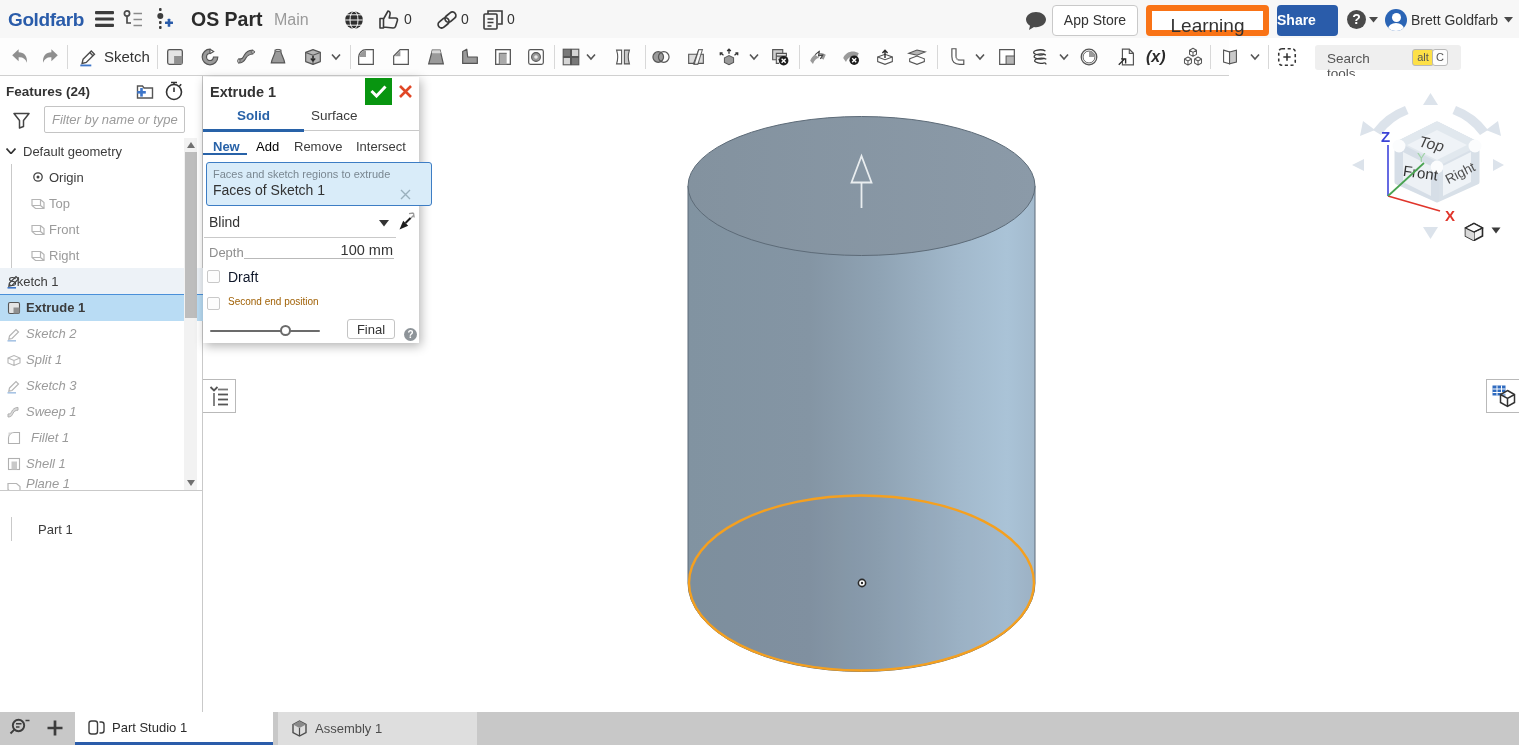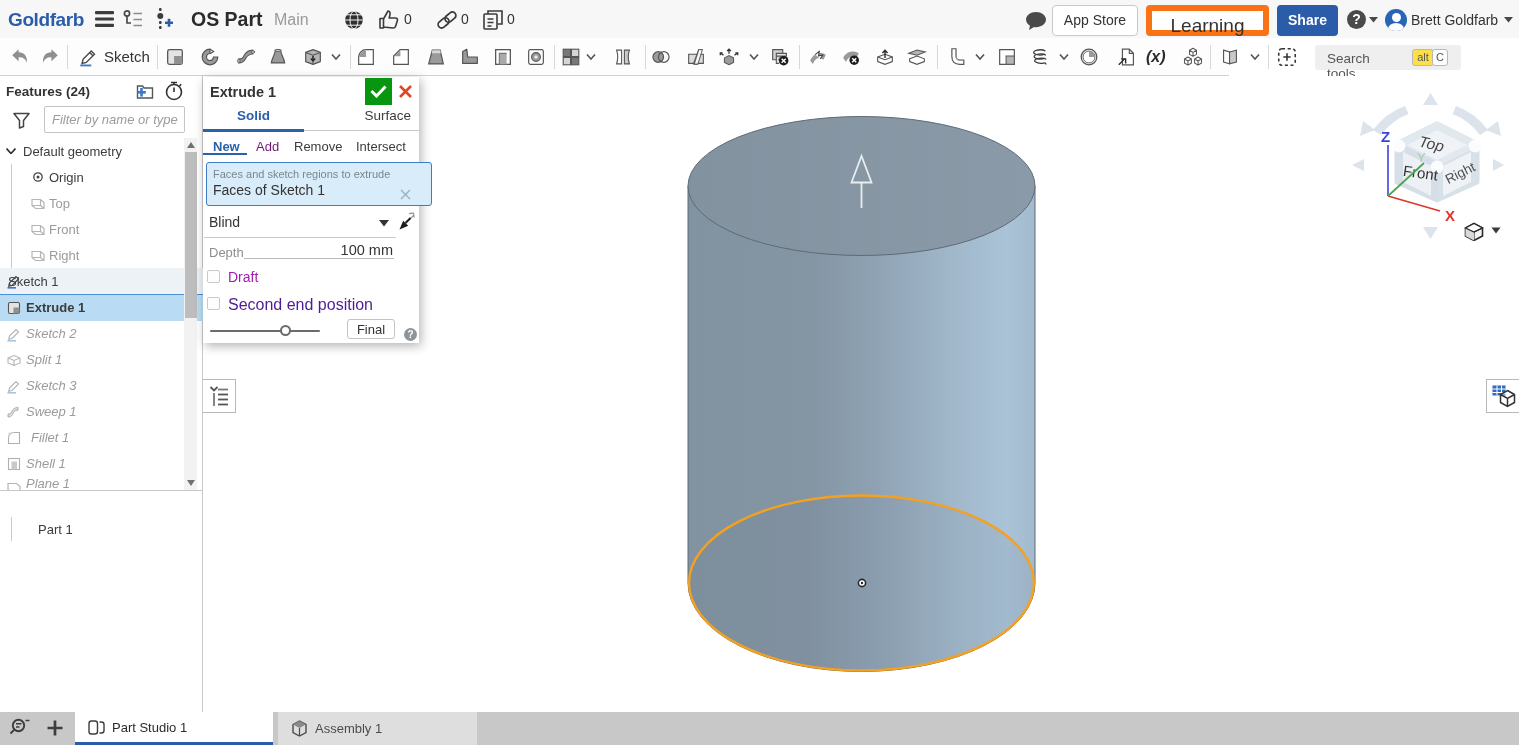--- a/index.html
+++ b/index.html
@@ -80,21 +80,21 @@
         <path d="M5 4 V1 h14 v13 h-4" fill="none"></path>
         <path d="M4.5 9 h6 M4.5 12.5 h6 M4.5 16 h4" stroke-width="1.3"></path>
       </g>
     </svg>
  <div class="abs" style="left:507px;top:11px;font-size:14px;color:#333">0</div>
  <svg class="abs" style="left:1026px;top:12px" width="20" height="18" viewBox="0 0 20 18">
       <path d="M10 0 C4.5 0 0 3.4 0 7.6 c0 2.5 1.6 4.7 4 6.1 L3 18 l5-3 c0.7 0.1 1.3 0.2 2 0.2 c5.5 0 10-3.4 10-7.6 S15.5 0 10 0 z" fill="#4a4a4a"></path>
     </svg>
  <div class="abs" style="left:1052px;top:5px;width:86px;height:31px;border:1px solid #c9c9c9;border-radius:4px;background:#fff;font-size:14px;color:#333;text-align:center;line-height:29px">App Store</div>
  <div class="abs" style="left:1146px;top:5px;width:123px;height:31px;border:6px solid #f97316;border-radius:4px;background:#fff;font-size:19px;color:#333;text-align:center;line-height:29px">Learning Center</div>
- <div class="abs" style="left:1277px;top:5px;width:61px;height:31px;border-radius:4px;background:#2a5caa;font-size:14px;font-weight:bold;color:#fff;text-align:center;line-height:31px">Share</div>
+ <div class="abs" style="left:1277px;top:5px;width:61px;height:31px;border-radius:4px;background:#2a5caa;font-size:14px;font-weight:bold;color:#fff;text-align:left;line-height:31px">Share</div>
  <div class="abs" style="left:1347px;top:10px;width:19px;height:19px;border-radius:50%;background:#4a4a4a;color:#fff;font-size:14px;font-weight:bold;text-align:center;line-height:19px">?</div>
  <svg class="abs" style="left:1369px;top:17px" width="9" height="6">
       <path d="M0 0 L4.5 5.5 L9 0 z" fill="#4a4a4a"></path>
     </svg>
  <div class="abs" style="left:1385px;top:9px;width:22px;height:22px;border-radius:50%;background:#2a64b5;overflow:hidden">
   <div class="abs" style="left:6.5px;top:4px;width:9px;height:9px;border-radius:50%;background:#fff"></div>
   <div class="abs" style="left:3px;top:14px;width:16px;height:12px;border-radius:50%;background:#fff"></div>
  </div>
  <div class="abs" style="left:1411px;top:12px;font-size:14px;color:#333">Brett Goldfarb</div>
  <svg class="abs" style="left:1504px;top:17px" width="9" height="6">
@@ -509,25 +509,25 @@
  <div class="abs" style="left:162px;top:1px;width:27px;height:27px;background:#089510">
   <svg class="abs" style="left:5px;top:7px" width="17" height="13">
         <path d="M1.5 6 L6.5 11 L15.5 1.5" fill="none" stroke="#fff" stroke-width="3"></path>
       </svg>
  </div>
  <svg class="abs" style="left:195px;top:7px" width="15" height="15">
       <path d="M2 2 L13 13 M13 2 L2 13" stroke="#e04726" stroke-width="2.6"></path>
     </svg>
  <div class="abs" style="left:0;top:30px;width:216px;height:24px;border-bottom:1px solid #c9c9c9"></div>
  <div class="abs" style="left:0;top:31px;width:101px;text-align:center;font-size:13.5px;font-weight:bold;color:#2862a8">Solid</div>
- <div class="abs" style="left:108px;top:31px;width:100px;text-align:right;font-size:13.5px;color:#3c3c3c">Surface</div>
+ <div class="abs" style="left:108px;top:31px;width:100px;text-align:left;font-size:13.5px;color:#3c3c3c">Surface</div>
  <div class="abs" style="left:0;top:52px;width:101px;height:2.5px;background:#2862a8"></div>
  <div class="abs" style="left:10px;top:62px;font-size:13px;font-weight:bold;color:#2862a8">New</div>
  <div class="abs" style="left:0;top:75.5px;width:44px;height:2.5px;background:#2862a8"></div>
- <div class="abs" style="left:53px;top:62px;font-size:13px;color:#701a75">Add</div>
+ <div class="abs" style="left:53px;top:62px;font-size:13px;color:#000000">Add</div>
  <div class="abs" style="left:91px;top:62px;font-size:13px;color:#3c3c3c">Remove</div>
  <div class="abs" style="left:153px;top:62px;font-size:13px;color:#3c3c3c">Intersect</div>
  <div class="abs" style="left:3px;top:85px;width:226px;height:44px;background:#d9ecf9;border:1.5px solid #3d7dc4;border-radius:3px">
   <div class="abs" style="left:6px;top:5px;font-size:11px;color:#7a8791">Faces and sketch regions to extrude</div>
   <div class="abs" style="left:6px;top:19px;font-size:14px;color:#333">Faces of Sketch 1</div>
   <svg class="abs" style="left:193px;top:26px" width="11" height="11">
         <path d="M1 1 L10 10 M10 1 L1 10" stroke="#9ab0bd" stroke-width="1.4"></path>
       </svg>
  </div>
  <div class="abs" style="left:6px;top:137px;font-size:14px;color:#333">Blind</div>
@@ -537,23 +537,23 @@
  <svg class="abs" style="left:194px;top:134px" width="20" height="21" viewBox="0 0 20 21">
       <path d="M16.5 4.5 L13 8 m3.5-6 l0.7 4.5 M16.5 2 l-4.5 0.7" stroke="#9a9a9a" stroke-width="1.3" fill="none"></path>
       <path d="M13.5 7 L8.5 12" stroke="#1d1d1d" stroke-width="2"></path>
       <path d="M2.5 18.5 L6.2 9.8 l5 5 z" fill="#1d1d1d"></path>
     </svg>
  <div class="abs" style="left:1px;top:159.5px;width:192px;height:1px;background:#c9c9c9"></div>
  <div class="abs" style="left:6px;top:168px;font-size:13px;color:#8e8e8e">Depth</div>
  <div class="abs" style="left:0;top:165px;width:190px;text-align:right;font-size:14.5px;color:#333">100 mm</div>
  <div class="abs" style="left:41px;top:181px;width:150px;height:1px;background:#b9b9b9"></div>
  <div class="abs" style="left:4px;top:193px;width:13px;height:13px;border:1px solid #c9c9c9;border-radius:2px;background:#fdfdfd"></div>
- <div class="abs" style="left:25px;top:192px;font-size:14px;color:#a21caf">Draft</div>
+ <div class="abs" style="left:25px;top:192px;font-size:14px;color:#0f172a">Draft</div>
  <div class="abs" style="left:4px;top:220px;width:13px;height:13px;border:1px solid #c9c9c9;border-radius:2px;background:#fdfdfd"></div>
- <div class="abs" style="left:25px;top:219px;font-size:16px;color:#4c1d95">Second end position</div>
+ <div class="abs" style="left:25px;top:219px;font-size:10px;color:#a16207">Second end position</div>
  <div class="abs" style="left:7px;top:253px;width:110px;height:2px;background:#6b6b6b;border-radius:1px"></div>
  <div class="abs" style="left:77px;top:247.5px;width:11px;height:11px;border:2px solid #6b6b6b;border-radius:50%;background:#fff"></div>
  <div class="abs" style="left:144px;top:242px;width:48px;height:20px;border:1px solid #c4c4c4;border-radius:3px;background:#fff;font-size:13px;color:#333;text-align:center;line-height:19px">Final</div>
  <div class="abs" style="left:201px;top:251px;width:13px;height:13px;border-radius:50%;background:#8e9499;color:#fff;font-size:10px;font-weight:bold;text-align:center;line-height:13px">?</div>
 </div>
 <div id="bottombar">
  <svg class="abs" style="left:8px;top:5px" width="22" height="22" viewBox="0 0 22 22">
       <g stroke="#3d3d3d" stroke-width="1.9" fill="none">
         <circle cx="10.5" cy="8.5" r="5.7"></circle>
         <path d="M6.3 12.7 L2.5 16.5"></path>

